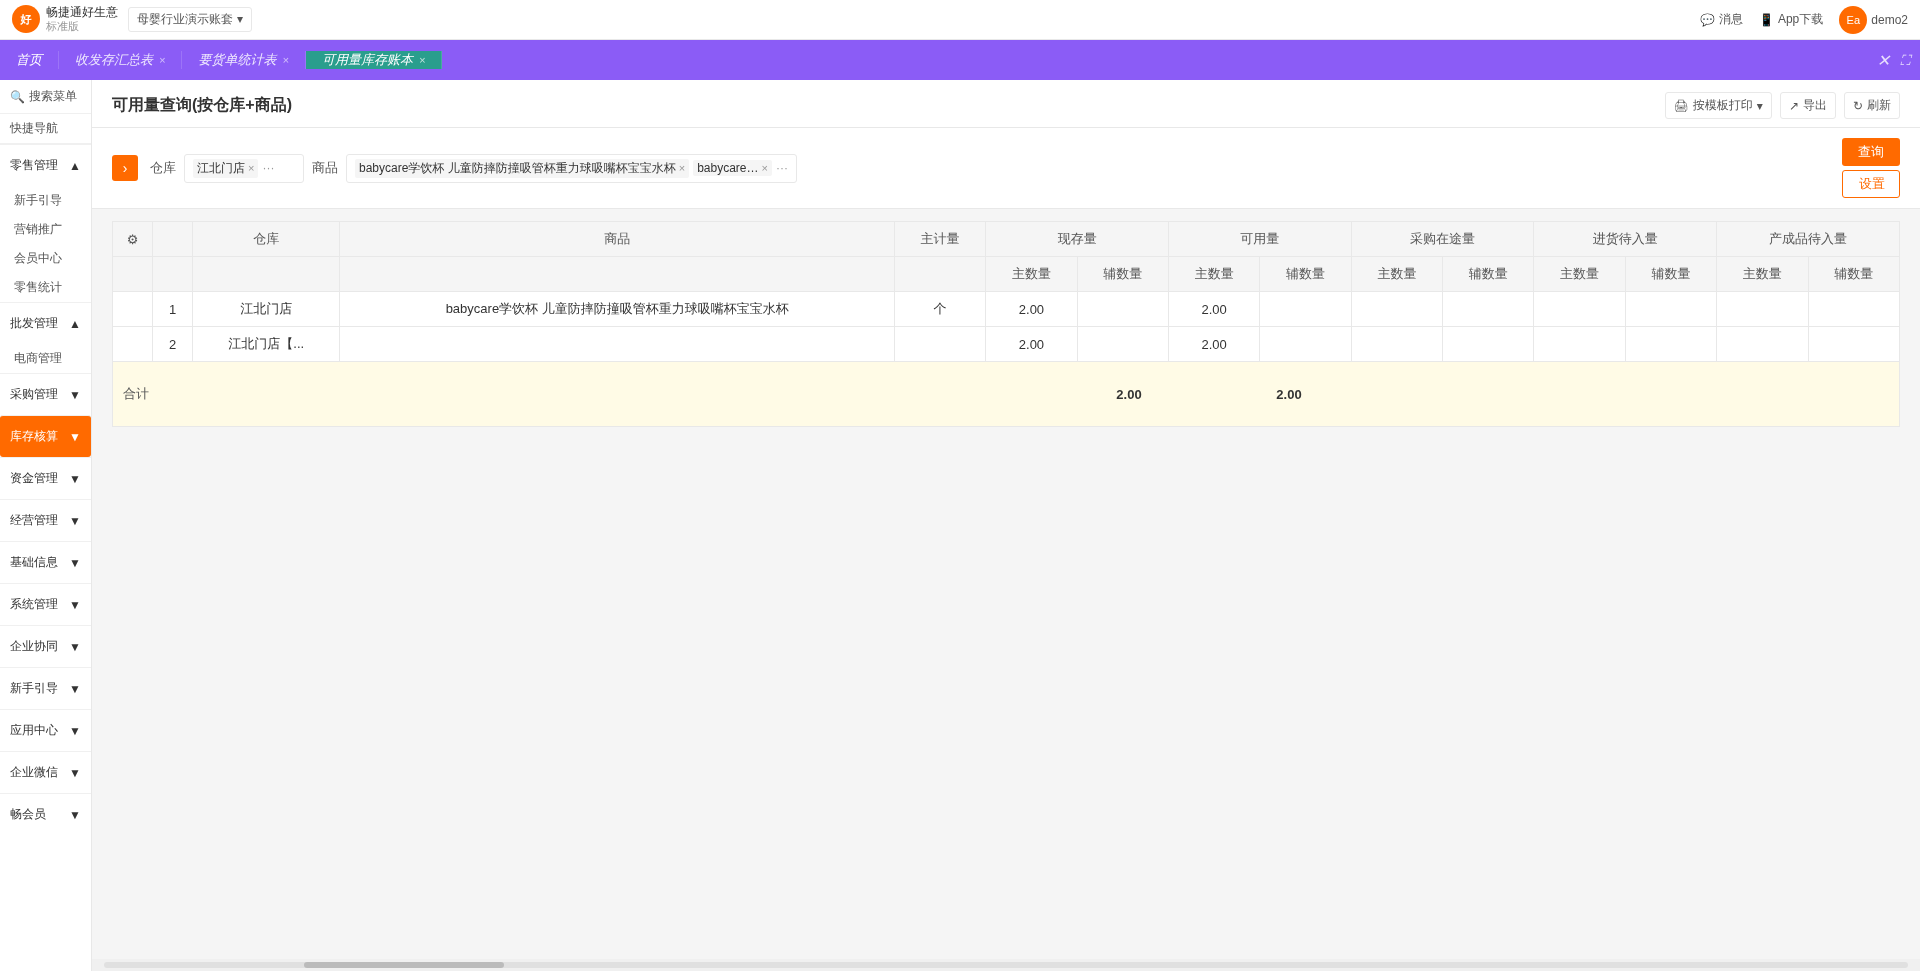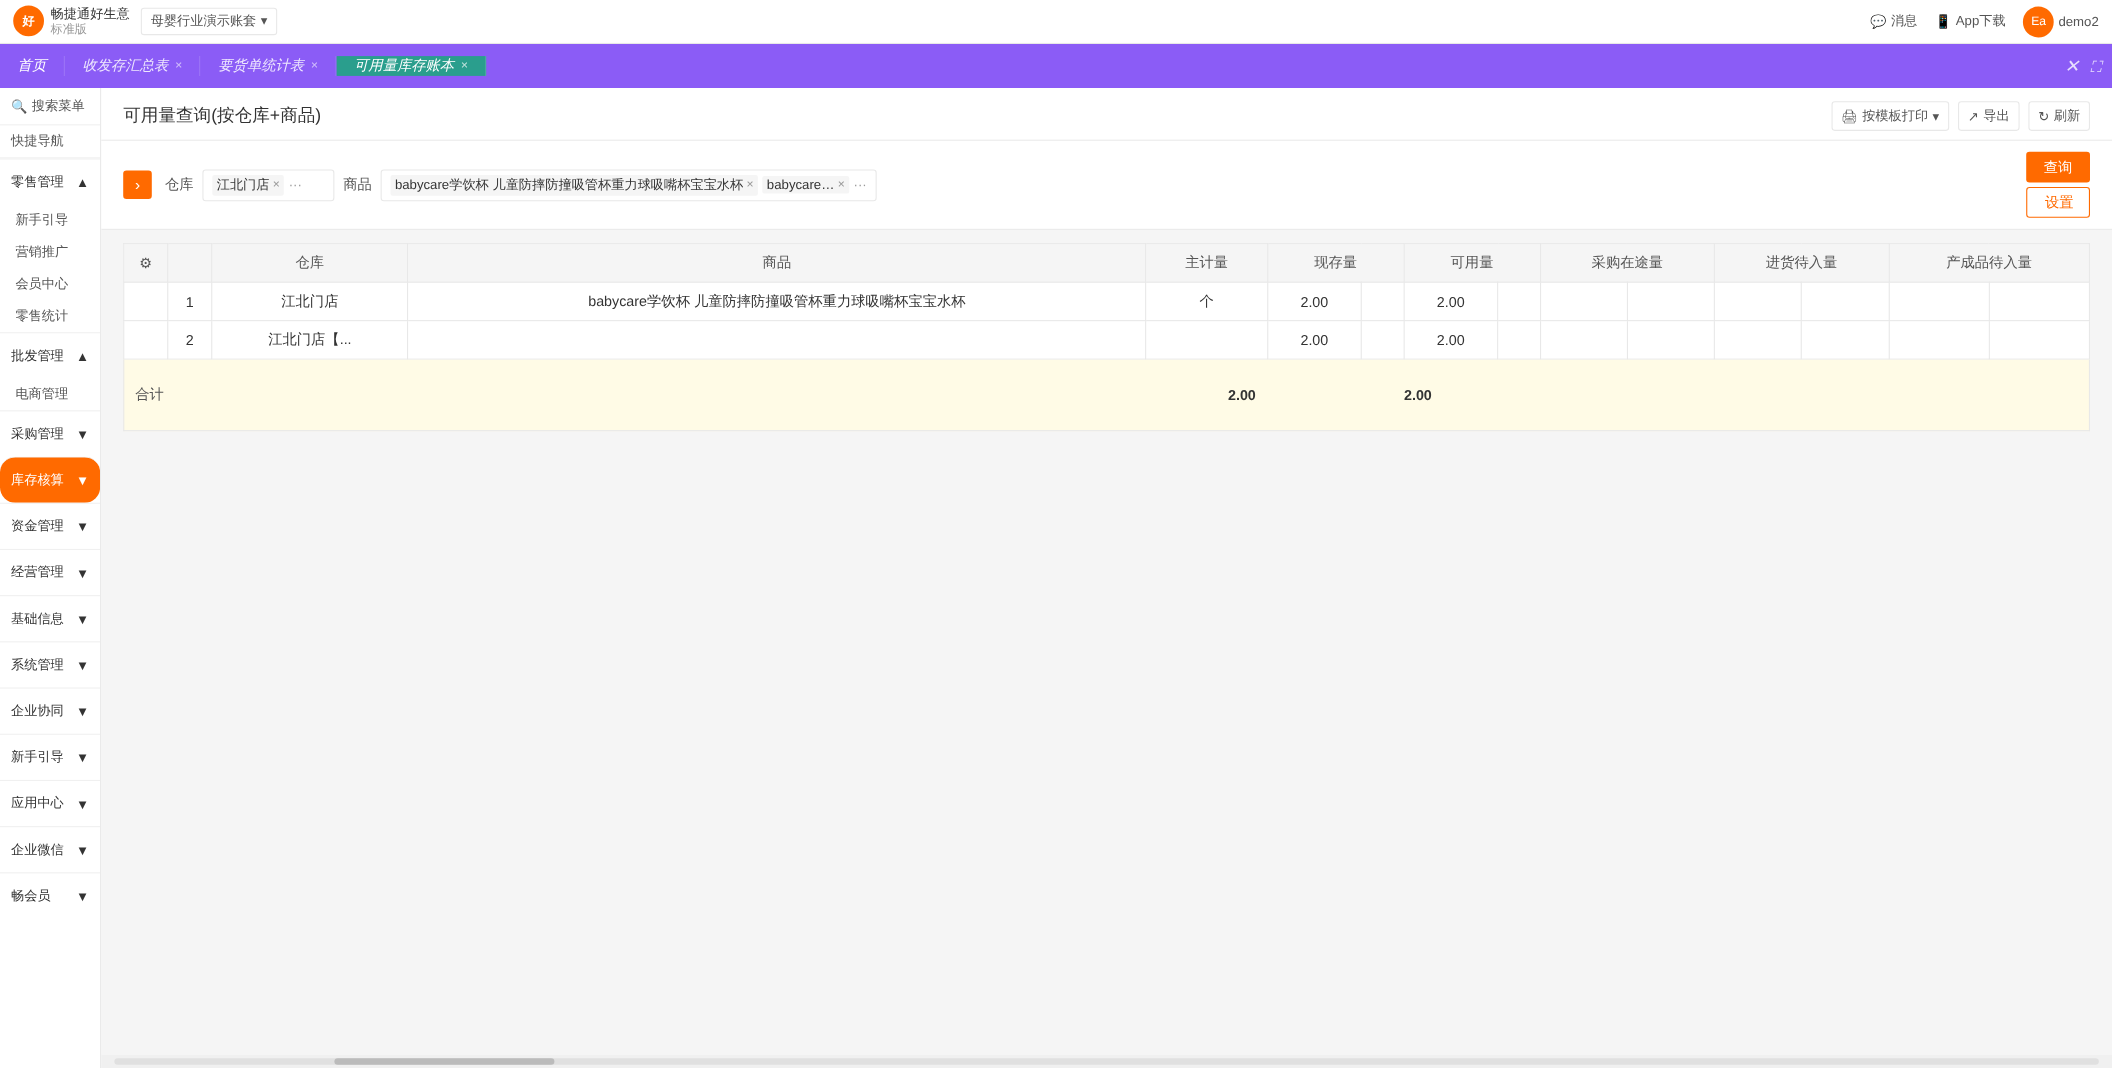--- a/index.html
+++ b/index.html
@@ -140,21 +140,21 @@
     
     .page-header {
       background: #fff;
       padding: 12px 20px 8px;
       border-bottom: 1px solid #e8e8e8;
       display: flex;
       align-items: center;
       justify-content: space-between;
       flex-shrink: 0;
     }
-    .page-title { font-size: 16px; color: #333; font-weight: 400; }
+    .page-title { font-size: 16px; color: #333; font-weight: 700; }
     .page-actions { display: flex; align-items: center; gap: 8px; }
     .action-btn {
       display: flex; align-items: center; gap: 4px;
       font-size: 12px; color: #555; cursor: pointer;
       padding: 4px 8px;
       border: 1px solid #e8e8e8;
       border-radius: 3px;
       background: #fff;
     }
 
@@ -380,21 +380,21 @@
       <span>批发管理</span>
       <span>▲</span>
     </div>
     <div class="sidebar-item">电商管理</div>
 
     <div class="sidebar-section-header">
       <span>采购管理</span>
       <span>▼</span>
     </div>
 
-    <div class="sidebar-section-header sidebar-item active" style="background:#ff6a00;color:white;border-radius:14px;">
+    <div class="sidebar-section-header sidebar-item active" style="background:#ff6a00;color:white;border-radius:3px;">
       <span>库存核算</span>
       <span style="color:white;">▼</span>
     </div>
 
     <div class="sidebar-section-header">
       <span>资金管理</span>
       <span>▼</span>
     </div>
 
     <div class="sidebar-section-header">
@@ -497,20 +497,37 @@
             <th class="th-no"></th>
             <th>仓库</th>
             <th>商品</th>
             <th>主计量</th>
             <th colspan="2" class="col-header-group">现存量</th>
             <th colspan="2" class="col-header-group">可用量</th>
             <th colspan="2" class="col-header-group">采购在途量</th>
             <th colspan="2" class="col-header-group">进货待入量</th>
             <th colspan="2" class="col-header-group">产成品待入量</th>
           </tr>
+          <tr>
+            <th></th>
+            <th></th>
+            <th></th>
+            <th></th>
+            <th></th>
+            <th>主数量</th>
+            <th>辅数量</th>
+            <th>主数量</th>
+            <th>辅数量</th>
+            <th>主数量</th>
+            <th>辅数量</th>
+            <th>主数量</th>
+            <th>辅数量</th>
+            <th>主数量</th>
+            <th>辅数量</th>
+          </tr>
         </thead>
         <tbody id="table-body">
         <tr>
       <td></td>
       <td>1</td>
       <td class="td-left">江北门店</td>
       <td class="td-left">babycare学饮杯 儿童防摔防撞吸管杯重力球吸嘴杯宝宝水杯</td>
       <td>个</td>
       <td>2.00</td>
       <td></td>

